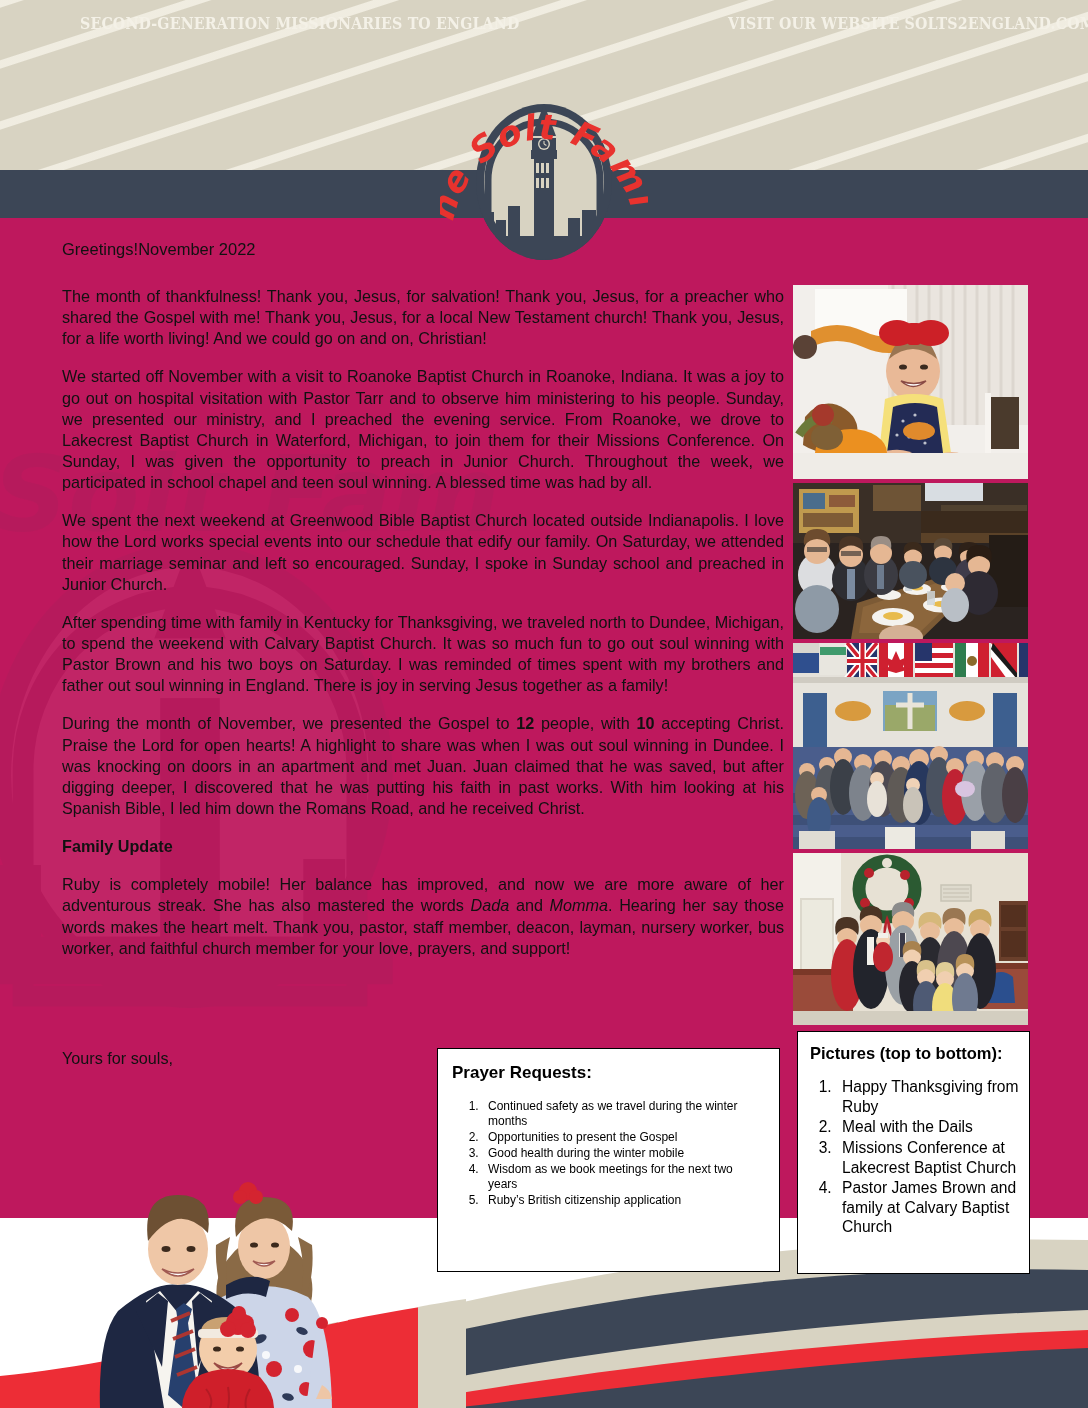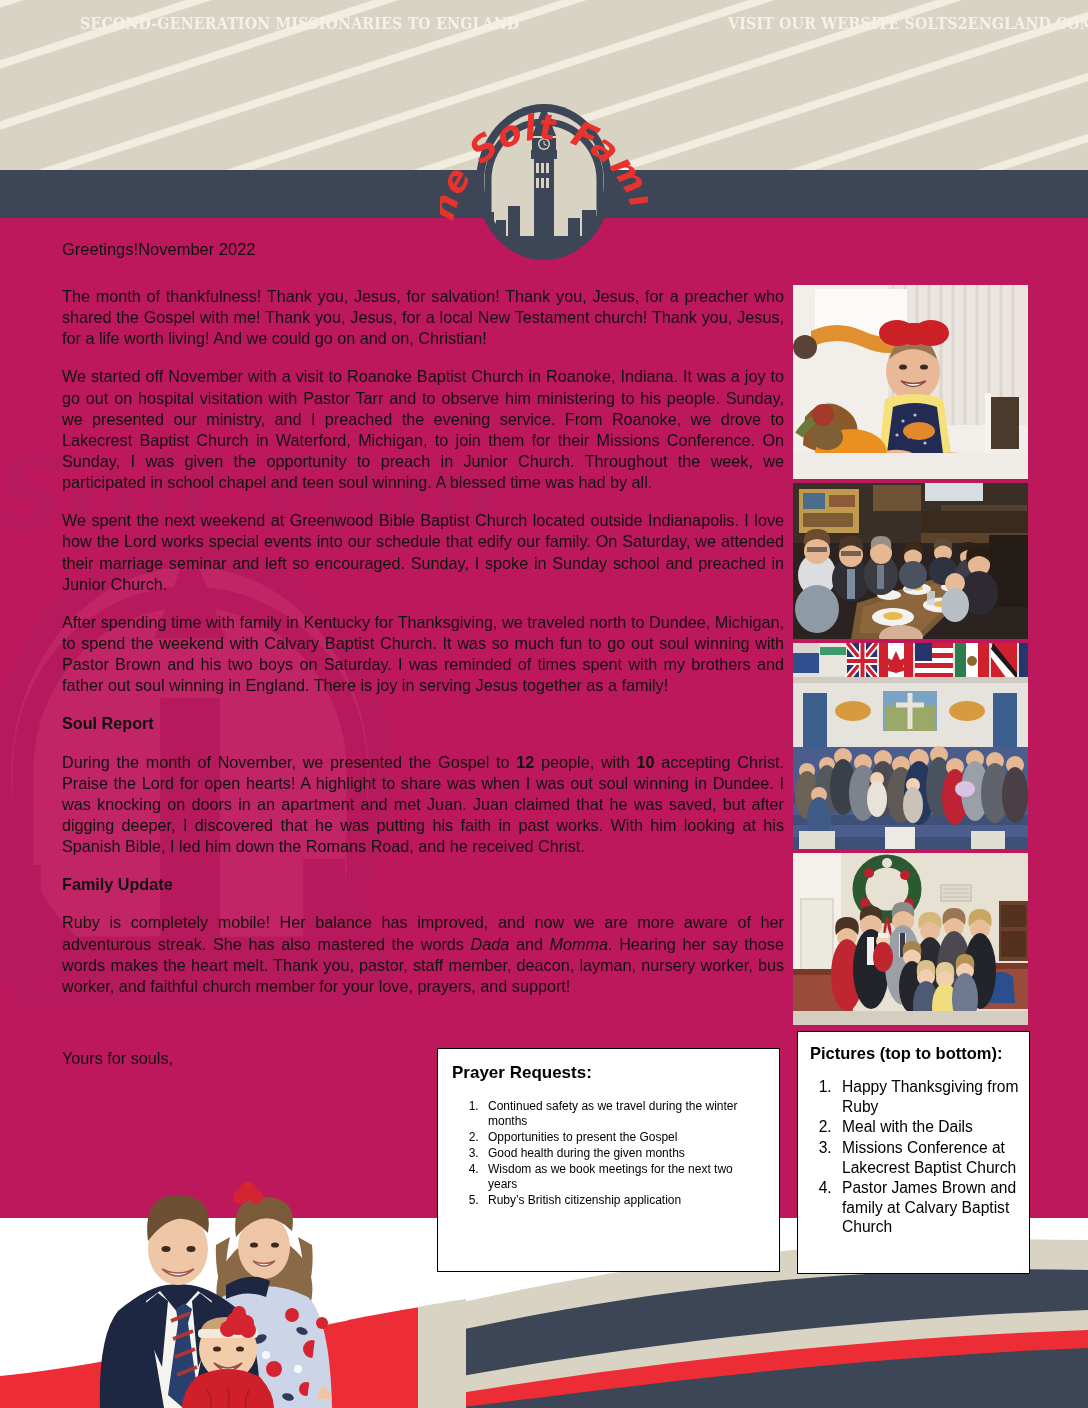--- a/index.html
+++ b/index.html
@@ -277,21 +277,20 @@
     <span>November 2022</span>
   </div>
 
   <div class="article">
     <p>The month of thankfulness! Thank you, Jesus, for salvation! Thank you, Jesus, for a preacher who shared the Gospel with me! Thank you, Jesus, for a local New Testament church! Thank you, Jesus, for a life worth living! And we could go on and on, Christian!</p>
     <p>We started off November with a visit to Roanoke Baptist Church in Roanoke, Indiana. It was a joy to go out on hospital visitation with Pastor Tarr and to observe him ministering to his people. Sunday, we presented our ministry, and I preached the evening service. From Roanoke, we drove to Lakecrest Baptist Church in Waterford, Michigan, to join them for their Missions Conference. On Sunday, I was given the opportunity to preach in Junior Church. Throughout the week, we participated in school chapel and teen soul winning. A blessed time was had by all.</p>
     <p>We spent the next weekend at Greenwood Bible Baptist Church located outside Indianapolis. I love how the Lord works special events into our schedule that edify our family. On Saturday, we attended their marriage seminar and left so encouraged. Sunday, I spoke in Sunday school and preached in Junior Church.</p>
     <p>After spending time with family in Kentucky for Thanksgiving, we traveled north to Dundee, Michigan, to spend the weekend with Calvary Baptist Church. It was so much fun to go out soul winning with Pastor Brown and his two boys on Saturday. I was reminded of times spent with my brothers and father out soul winning in England. There is joy in serving Jesus together as a family!</p>
 
     <div>
-      <p class="sec-head">Soul Report</p>
       <p><span>During the month of November, we presented the Gospel to </span><b>12</b><span> people, with </span><b>10</b><span> accepting Christ. Praise the Lord for open hearts! A highlight to share was when I was out soul winning in Dundee. I was knocking on doors in an apartment and met Juan. Juan claimed that he was saved, but after digging deeper, I discovered that he was putting his faith in past works. With him looking at his Spanish Bible, I led him down the Romans Road, and he received Christ.</span></p>
     </div>
 
     <div>
       <p class="sec-head">Family Update</p>
       <p><span>Ruby is completely mobile! Her balance has improved, and now we are more aware of her adventurous streak. She has also mastered the words </span><i>Dada</i><span> and </span><i>Momma</i><span>. Hearing her say those words makes the heart melt. Thank you, pastor, staff member, deacon, layman, nursery worker, bus worker, and faithful church member for your love, prayers, and support!</span></p>
     </div>
   </div>
 
   <div class="signoff">
@@ -699,21 +698,21 @@
         </g>
       <rect x="0" y="158" width="235" height="14" fill="#d3cec0"></rect>
     </svg>
   </div>
 
   <div class="box" id="prayer-box">
     <div class="box-title">Prayer Requests:</div>
     <ol>
       <li>Continued safety as we travel during the winter months</li>
       <li>Opportunities to present the Gospel</li>
-      <li>Good health during the given months</li>
+      <li>Good health during the winter mobile</li>
       <li>Wisdom as we book meetings for the next two years</li>
       <li>Ruby’s British citizenship application</li>
     </ol>
   </div>
 
   <div class="box" id="pictures-box">
     <div class="box-title">Pictures (top to bottom):</div>
     <ol>
       <li>Happy Thanksgiving from Ruby</li>
       <li>Meal with the Dails</li>

